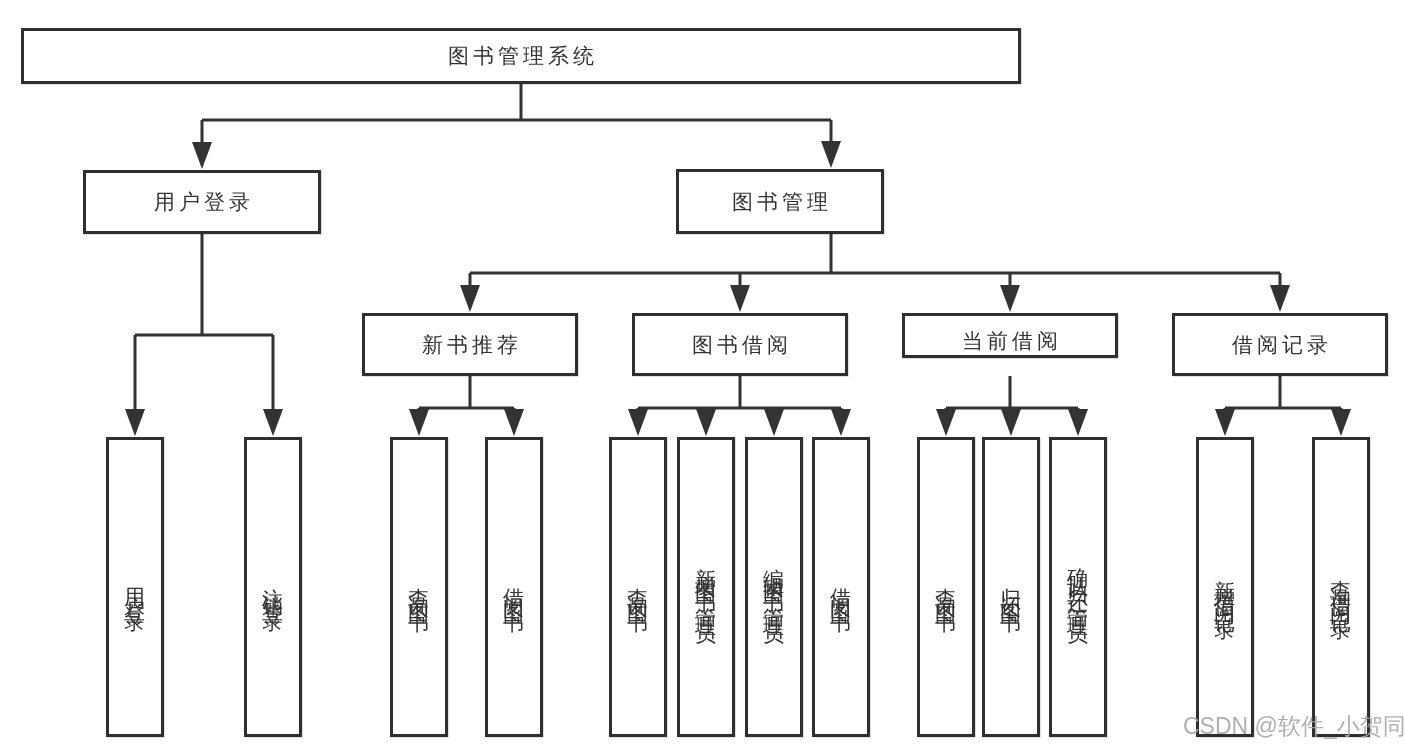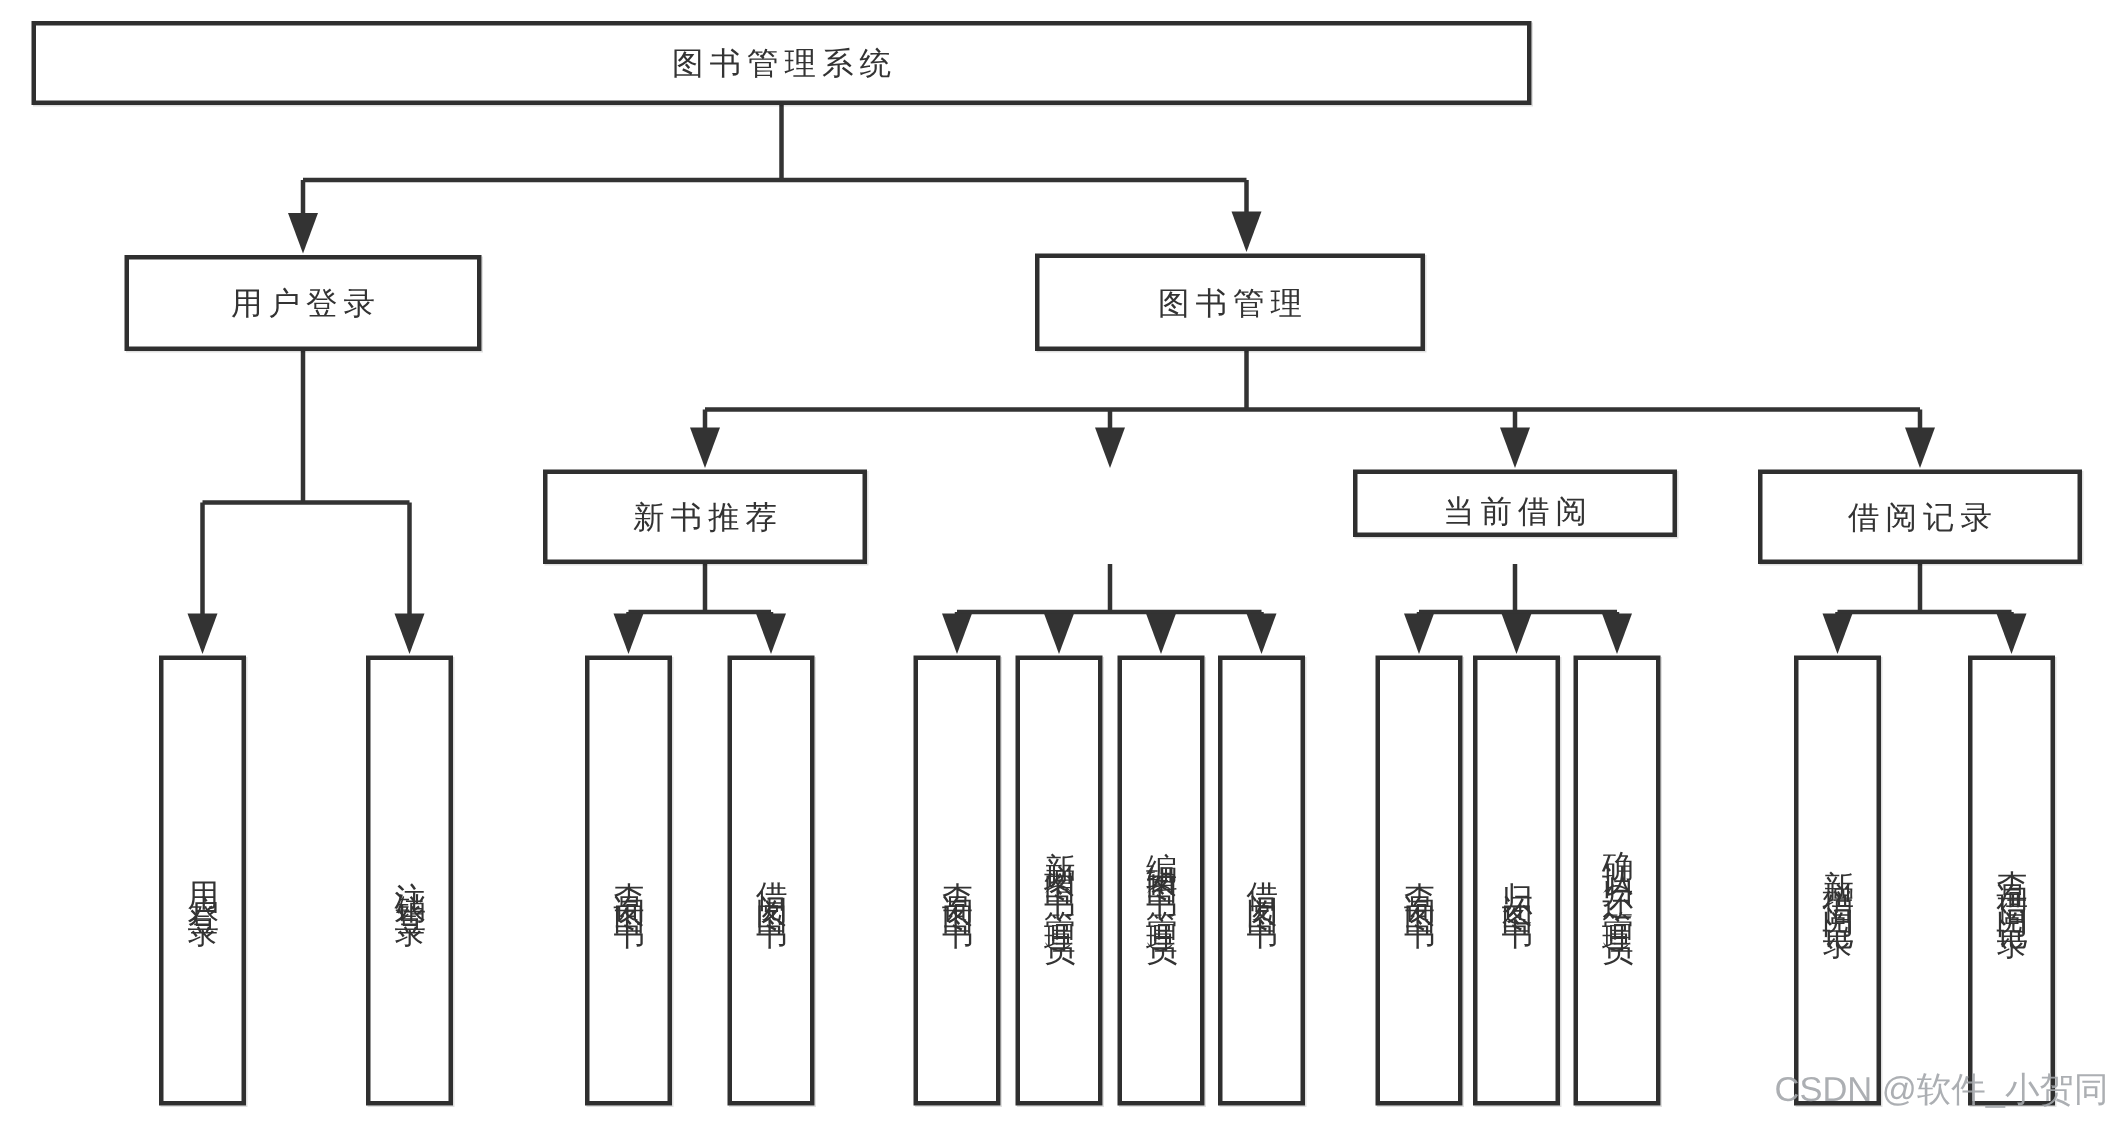--- a/index.html
+++ b/index.html
@@ -94,33 +94,36 @@
     <path class="line" d="M1010 376 V408 M946 408 H1078 M946 408 V412 M1011 408 V412 M1078 408 V412"></path>
     <polygon class="arrow" points="936,409 956,409 946,436"></polygon>
     <polygon class="arrow" points="1001,409 1021,409 1011,436"></polygon>
     <polygon class="arrow" points="1068,409 1088,409 1078,436"></polygon>
 
     <path class="line" d="M1280 376 V408 M1225 408 H1341 M1225 408 V412 M1341 408 V412"></path>
     <polygon class="arrow" points="1215,409 1235,409 1225,436"></polygon>
     <polygon class="arrow" points="1331,409 1351,409 1341,436"></polygon>
   </svg>
 
-  <div class="box h" style="left:21px; top:14px; width:1000px; height:56px;">
+  <div class="box h" style="left:21px; top:28px; width:1000px; height:56px;">
     <span>图书管理系统</span>
   </div>
 
   <div class="box h" style="left:83px; top:170px; width:238px; height:64px;">
     <span>用户登录</span>
   </div>
-  <div class="box h" style="left:690px; top:169px; width:260px; height:65px;">
+  <div class="box h" style="left:676px; top:169px; width:208px; height:65px;">
     <span>图书管理</span>
   </div>
 
   <div class="box h" style="left:362px; top:313px; width:216px; height:63px;font-family:Liberation Serif, serif;">
     <span>新书推荐</span>
+  </div>
+  <div class="box h" style="left:632px; top:313px; width:216px; height:63px;">
+    <span>图书借阅</span>
   </div>
   <div class="box h" style="left:902px; top:313px; width:216px; height:45px;align-items:flex-end;">
     <span>当前借阅</span>
   </div>
   <div class="box h" style="left:1172px; top:313px; width:216px; height:63px;">
     <span>借阅记录</span>
   </div>
 
   <div class="box v" style="left:106px; top:437px; width:58px; height:300px;">
     <span>用户登录</span>

